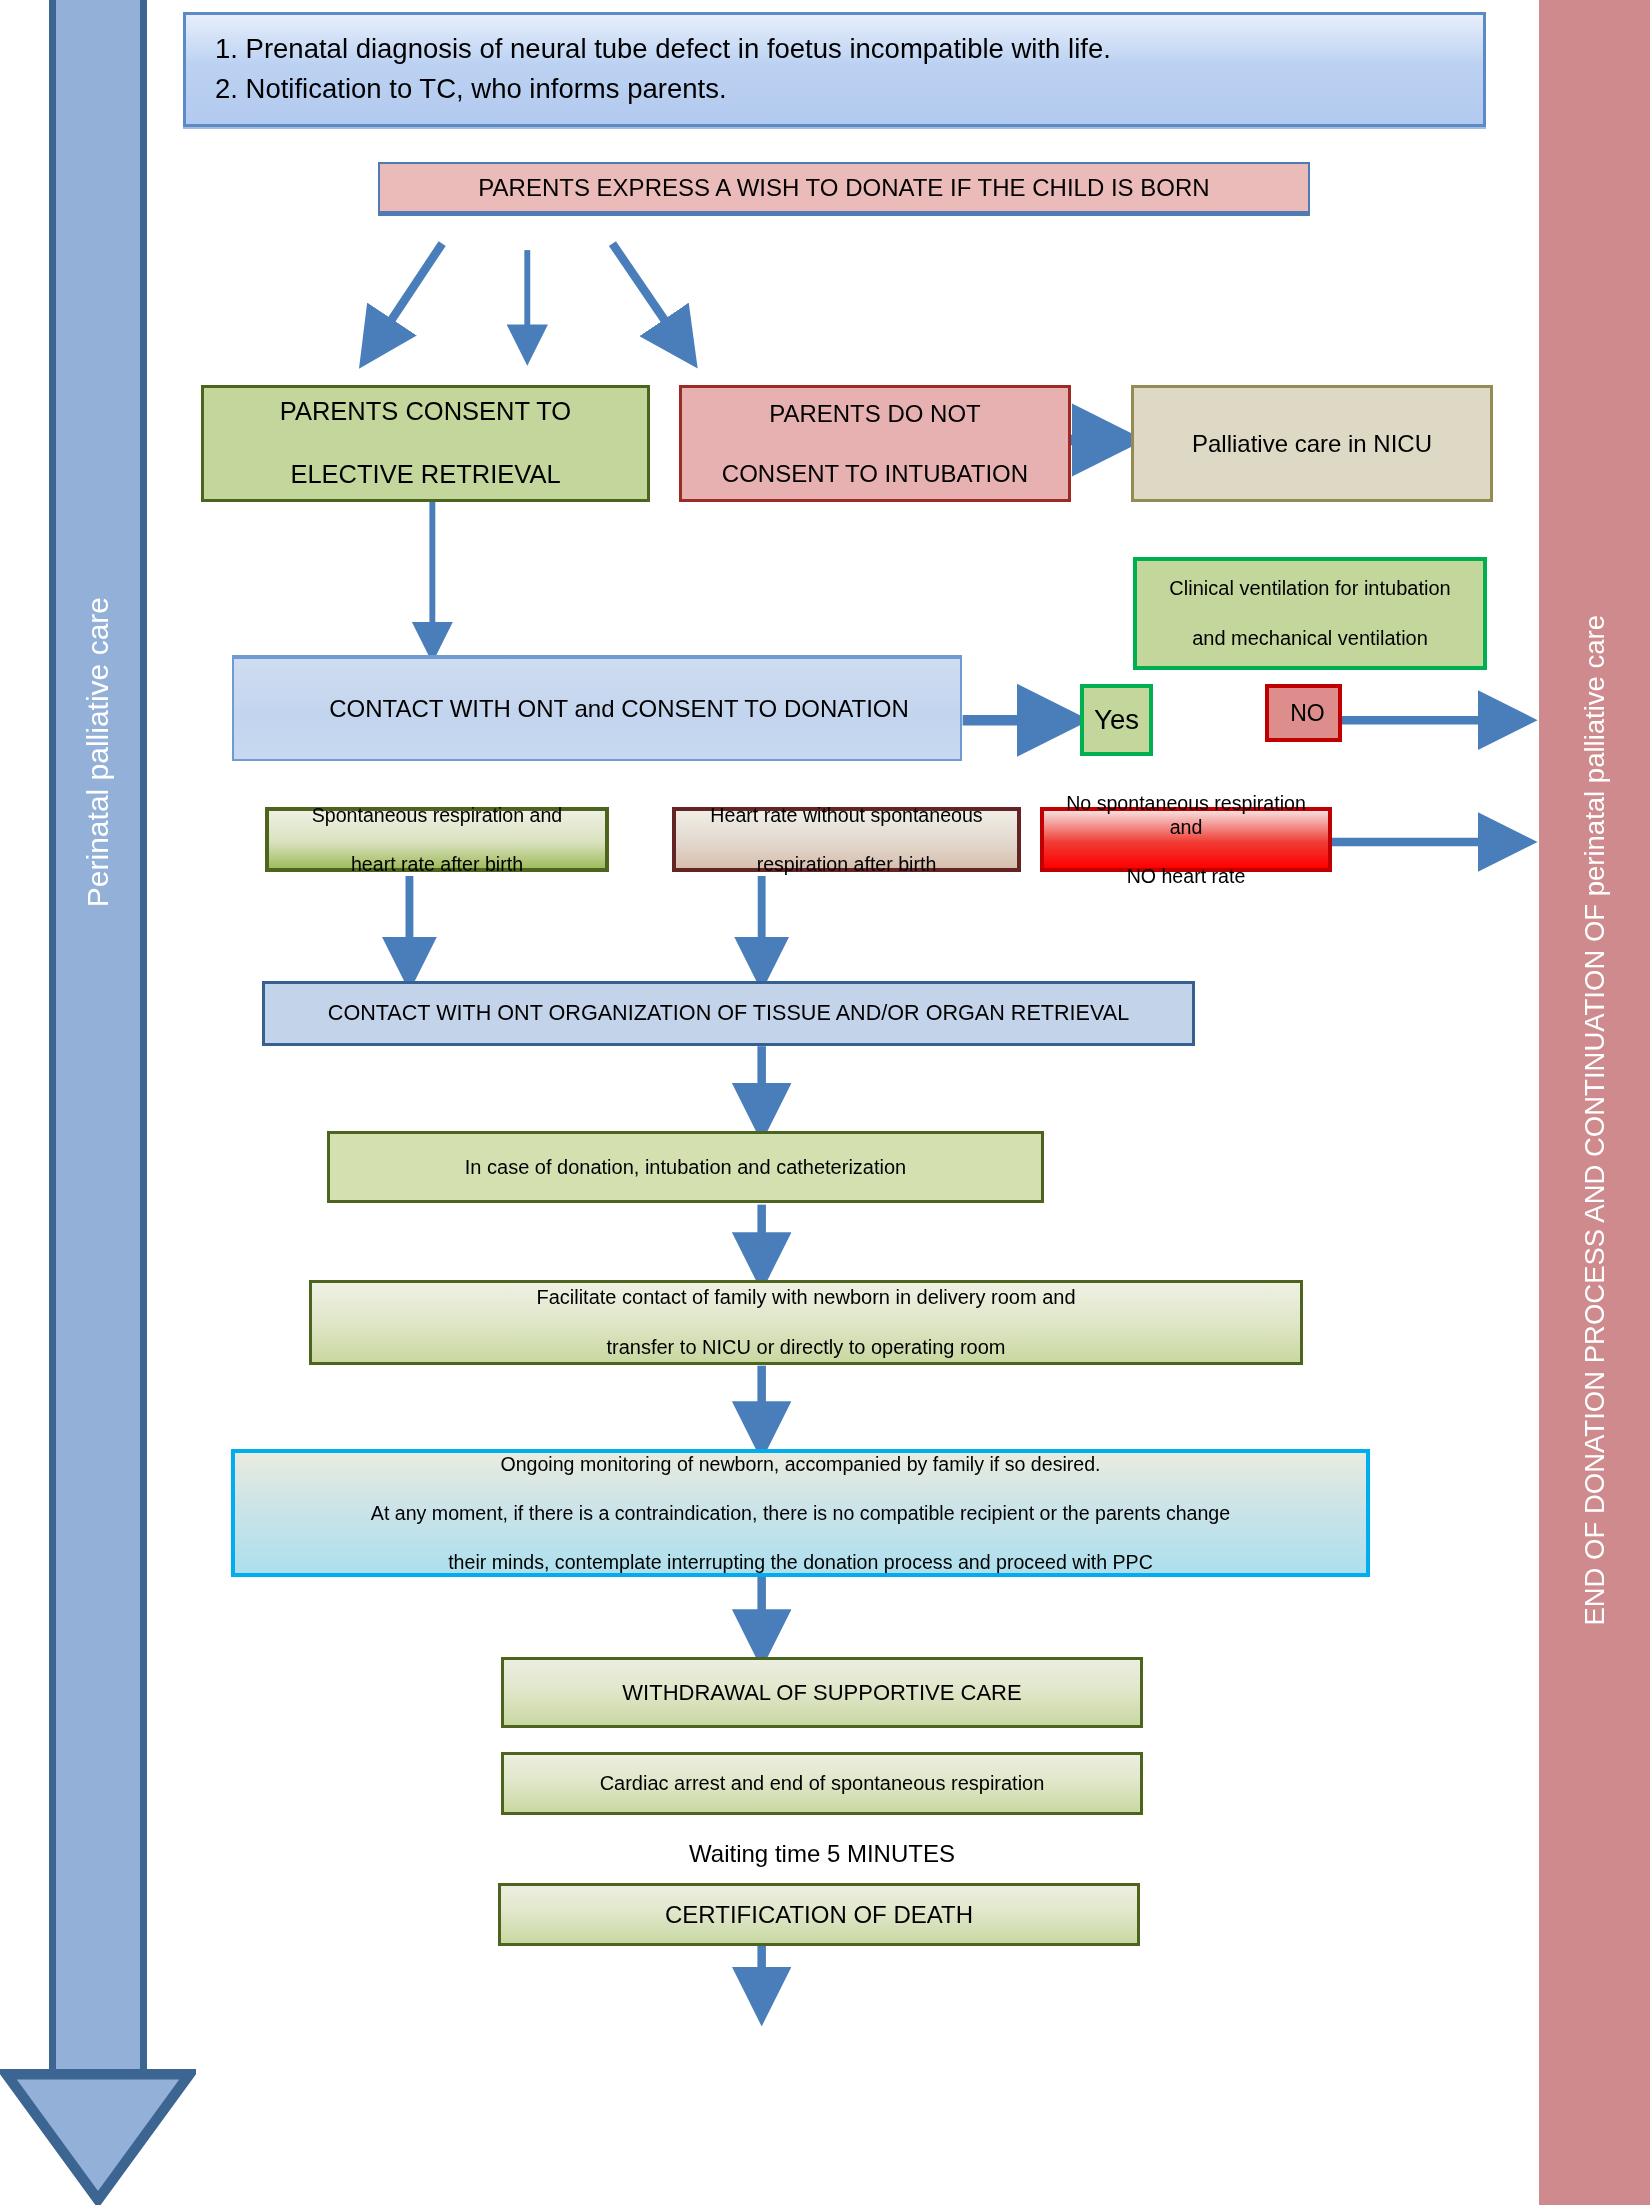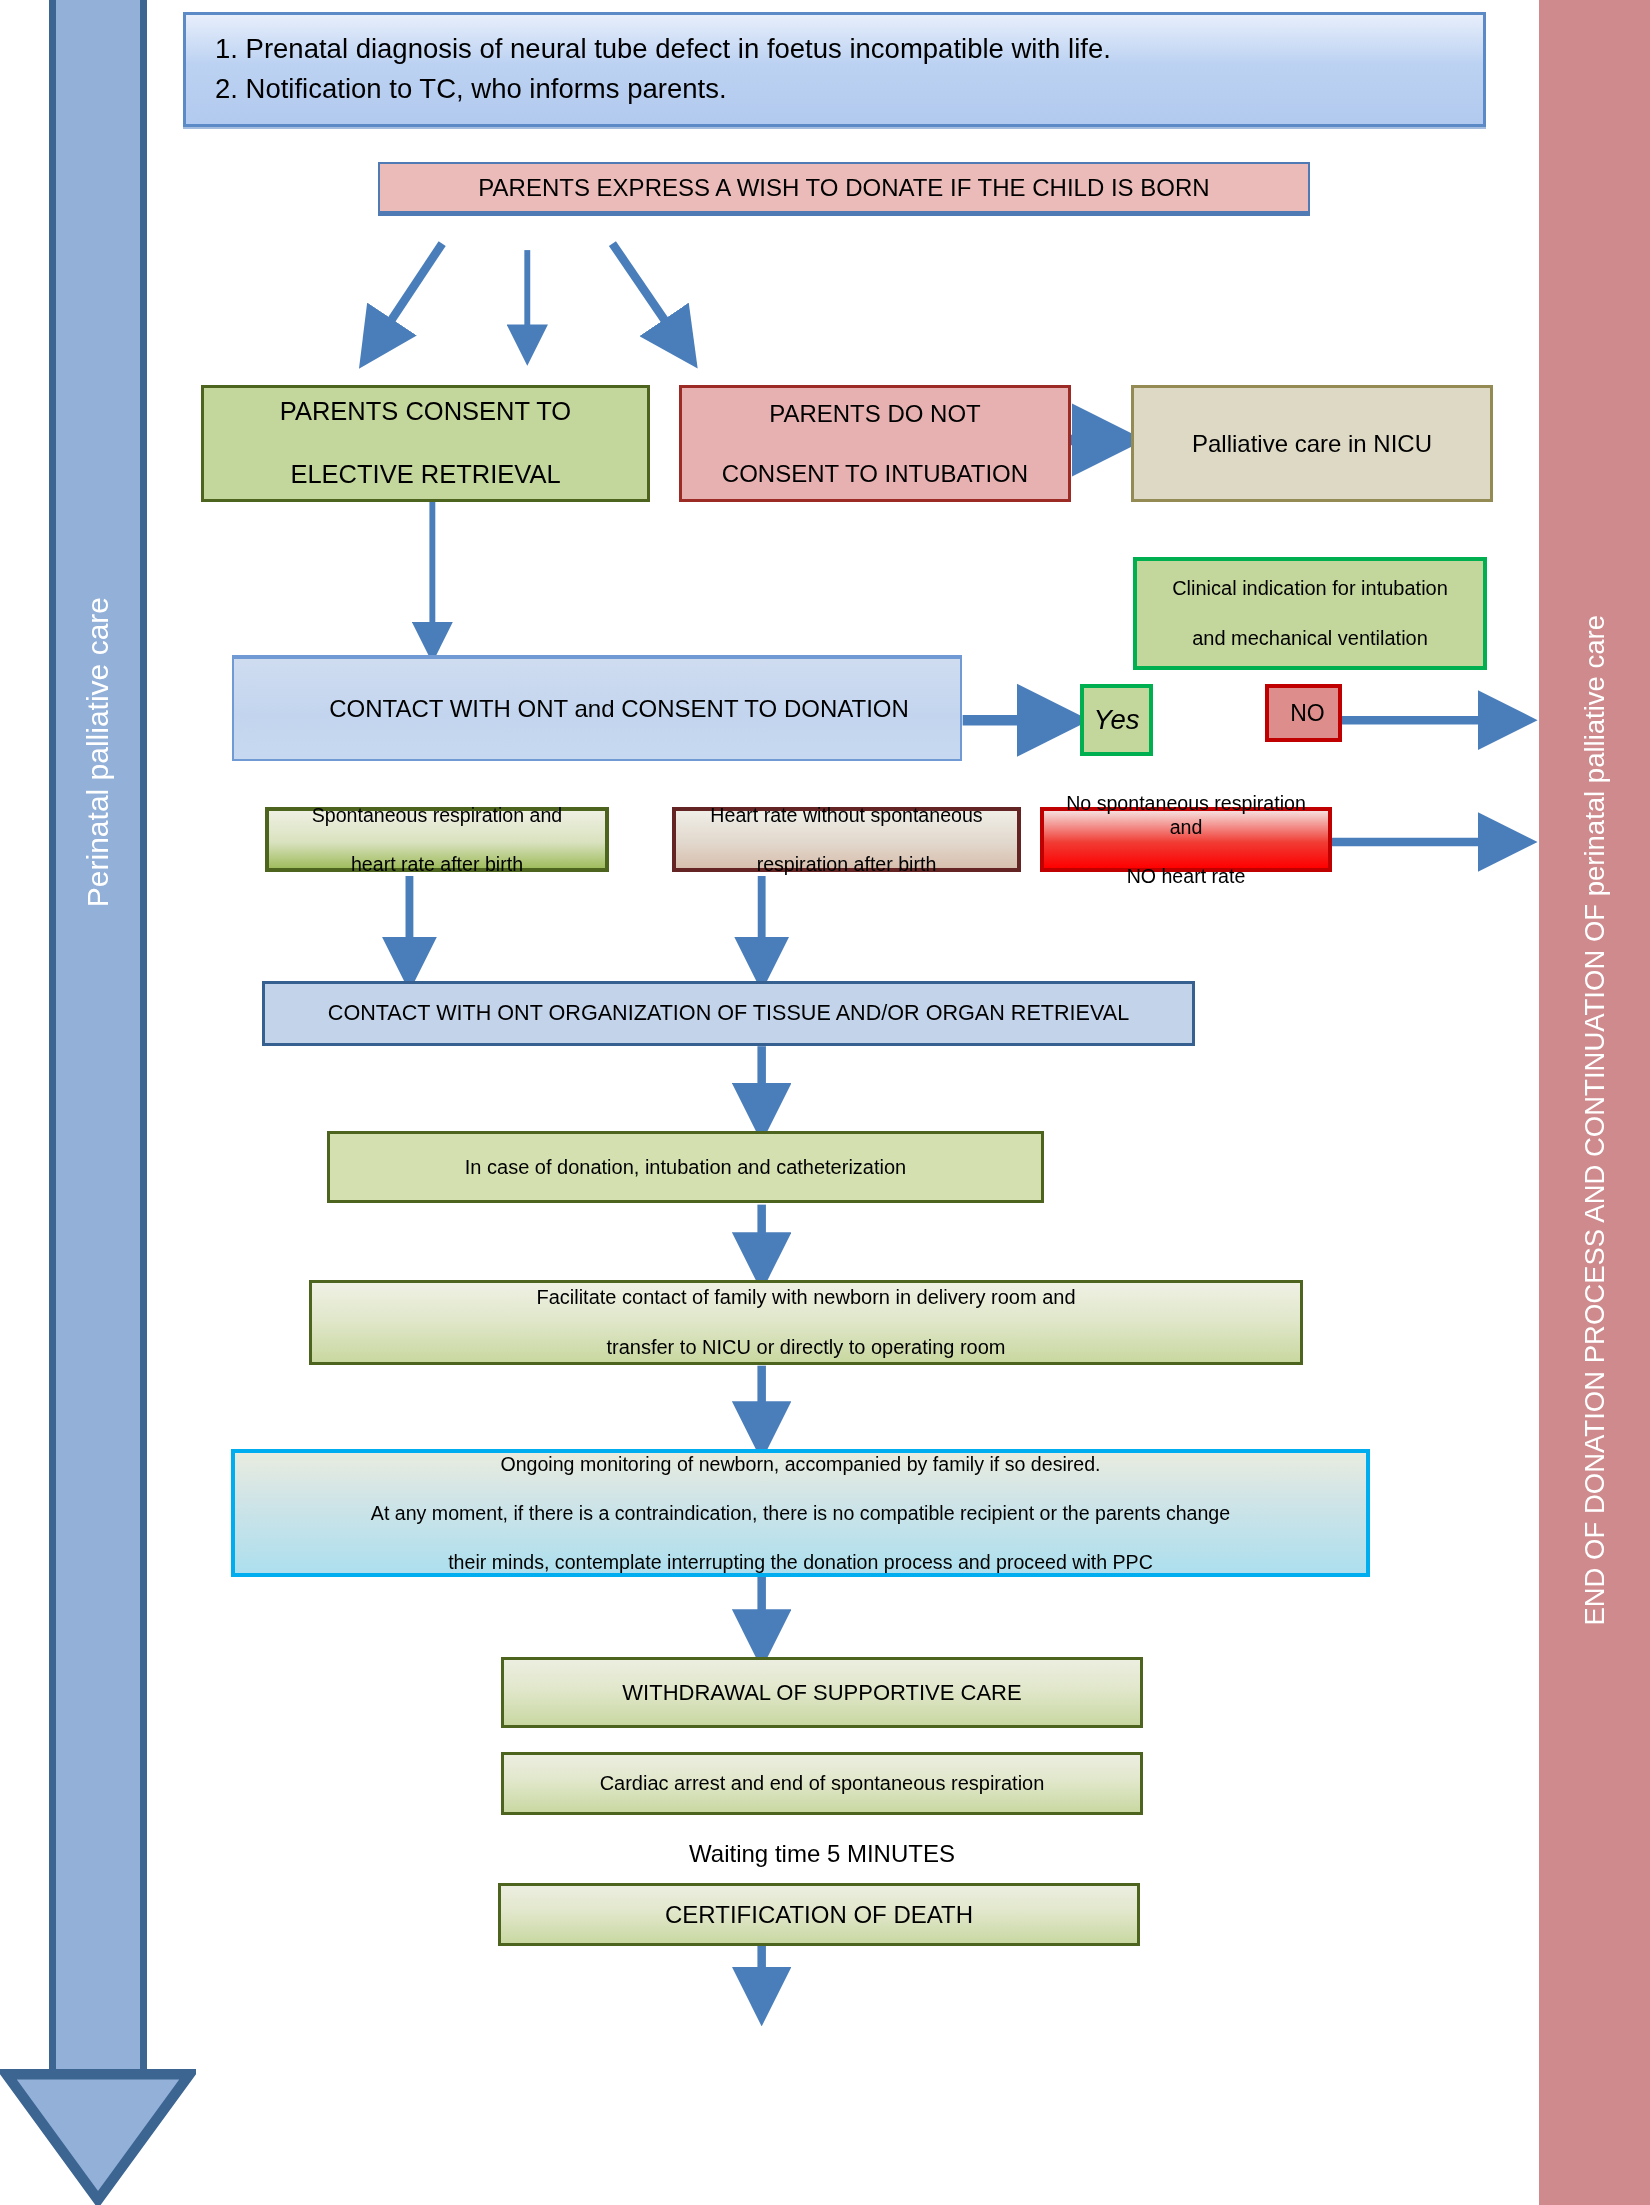--- a/index.html
+++ b/index.html
@@ -13,21 +13,21 @@
   
   .sk-header{background:linear-gradient(180deg,#e7eefb 0%,#bcd2f2 45%,#b2caef 100%);
              border:3.3px solid #5b8ac6;box-shadow:0 2px 0 rgba(90,135,195,.55);}
   .sk-pink{background:#eabbb8;border:2.6px solid #4f7ab4;border-bottom-width:5.9px;}
   .sk-green{background:#c3d69b;border:3.9px solid #4d641f;}
   .sk-red{background:#e6b1b0;border:3.9px solid #9c2a25;}
   .sk-khaki{background:#ddd9c4;border:3.9px solid #948a54;}
   .sk-lightblue{background:linear-gradient(180deg,#cfdcf0 0%,#c3d5ee 55%,#c7d9f0 100%);
                 border:2.6px solid #6f9ad3;border-top-width:4.6px;padding-left:44px;}
   .sk-brightgreen{background:#c3d69b;border:4.6px solid #00b050;}
-  .sk-yes{background:#c3d69b;border:4.6px solid #00b050;font-style:italic;}
+  .sk-yes{background:#c3d69b;border:4.6px solid #00b050;}
   .sk-no{background:#dd8e8c;border:4.6px solid #c00000;}
   .sk-gradgreen{background:linear-gradient(180deg,#eef0e2 0%,#d9e2bf 55%,#9fbc5d 100%);
                 border:4.6px solid #4d641f;}
   .sk-gradbrown{background:linear-gradient(180deg,#efeee6 0%,#e2d8cd 55%,#d7bfae 100%);
                 border:4.6px solid #632423;}
   .sk-gradred{background:linear-gradient(180deg,#f6dedd 0%,#f03c34 55%,#fe0000 100%);
               border:4.6px solid #c00000;}
   .sk-solidblue{background:#c3d3ea;border:3.3px solid #36608f;}
   .sk-olive{background:#d4e0b0;border:3.3px solid #4d641f;}
   .sk-gradolive{background:linear-gradient(180deg,#eff1e4 0%,#dfe6c8 50%,#c9d8a0 100%);
@@ -134,21 +134,21 @@
       <span>CONSENT TO INTUBATION</span>
     </span>
   </div>
 
   <div class="node sk-khaki" style="left:1131px;top:385px;width:362px;height:117px;font-size:24px;">
     <span>Palliative care in NICU</span>
   </div>
 
   <div class="node sk-brightgreen" style="left:1133px;top:557px;width:354px;height:113px;font-size:20px;">
     <span>
-      <span>Clinical indication for intubation</span><br>
+      <span>Clinical ventilation for intubation</span><br>
       <span>and mechanical ventilation</span>
     </span>
   </div>
 
   <div class="node sk-lightblue" style="left:232px;top:655px;width:730px;height:106px;font-size:24px;">
     <span>CONTACT WITH ONT and CONSENT TO DONATION</span>
   </div>
 
   <div class="node sk-yes" style="left:1080px;top:684px;width:73px;height:72px;font-size:27.5px;">
     <span>Yes</span>

